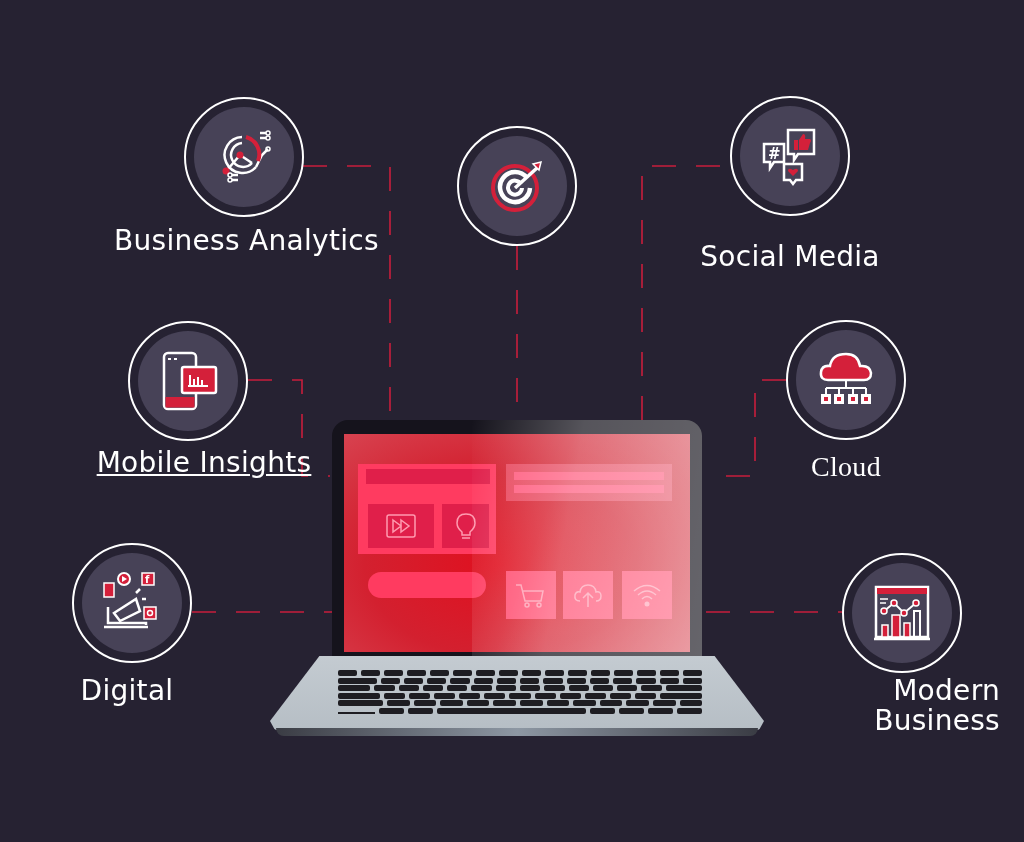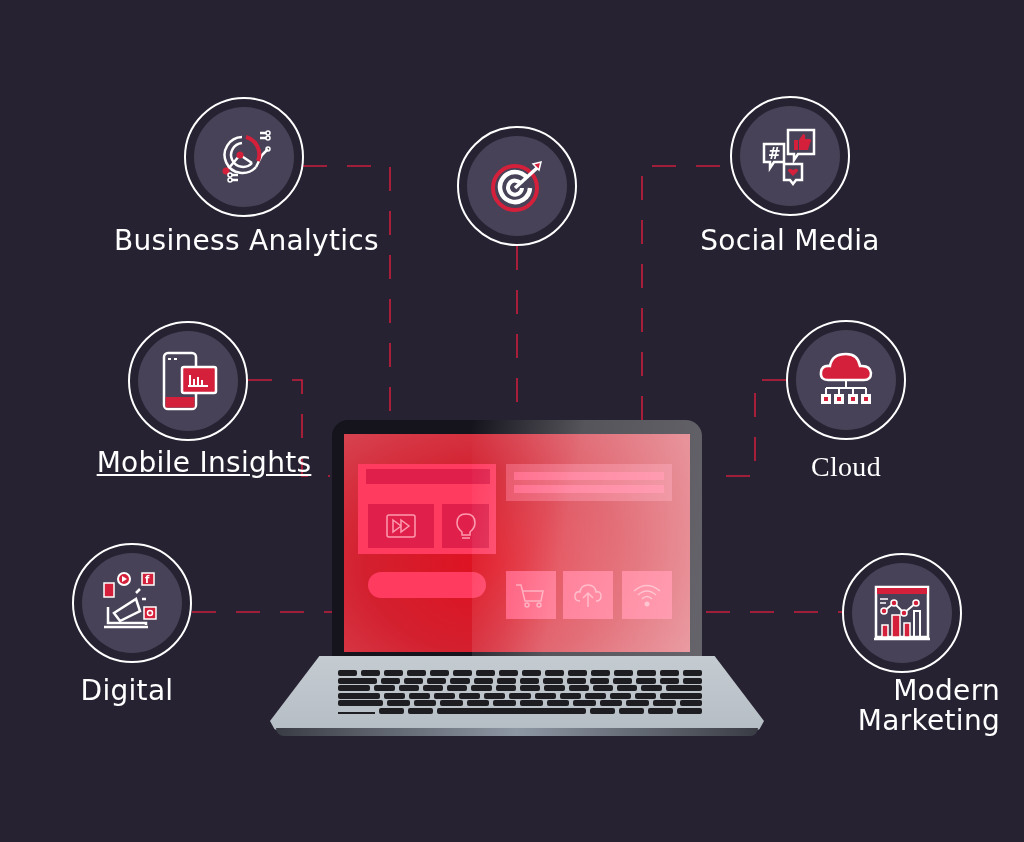--- a/index.html
+++ b/index.html
@@ -90,21 +90,21 @@
           <path d="M6 20 H26 V38 H16 L12 44 V38 H6 Z"></path>
           <path d="M30 6 H56 V30 H40 L36 36 V30 H30 Z"></path>
           <path d="M26 40 H44 V56 H38 L35 60 L32 56 H26 Z"></path>
         </g>
         <text x="10" y="35" font-size="15" fill="#fff" font-family="DejaVu Sans, sans-serif" font-weight="bold">#</text>
         <path d="M36 16 H40 V26 H36 Z M41 16 L45 10 Q48 10 47 15 H52 Q54 16 52 19 L50 26 H41 Z" fill="#d4203a"></path>
         <path d="M35 52 L30 47 Q30 43 35 46 Q40 43 40 47 Z" fill="#d4203a"></path>
       </svg>
     </div>
   </div>
-  <div class="label" style="left:690px;top:226px;width:200px;text-align:center;">Social Media</div>
+  <div class="label" style="left:690px;top:242px;width:200px;text-align:center;">Social Media</div>
 
   <div class="node" style="left:128px;top:321px;">
     <div class="inner">
       <svg viewBox="0 0 64 64">
         <rect x="8" y="4" width="32" height="56" rx="4" fill="none" stroke="#ffffff" stroke-width="2.5"></rect>
         <rect x="9.5" y="48" width="29" height="10.5" fill="#d4203a"></rect>
         <line x1="12" y1="10" x2="15" y2="10" stroke="#fff" stroke-width="2"></line>
         <line x1="18" y1="10" x2="21" y2="10" stroke="#fff" stroke-width="2"></line>
         <rect x="26" y="18" width="34" height="26" rx="2" fill="#d4203a" stroke="#ffffff" stroke-width="2.5"></rect>
         <g stroke="#ffffff" stroke-width="2">
@@ -191,21 +191,21 @@
           <circle cx="34" cy="32" r="3"></circle>
             <circle cx="46" cy="22" r="3"></circle>
         </g>
         <line x1="10" y1="18" x2="18" y2="18" stroke="#fff" stroke-width="1.5"></line>
         <line x1="10" y1="22" x2="16" y2="22" stroke="#fff" stroke-width="1.5"></line>
       </svg>
     </div>
   </div>
   <div class="label" style="left:850px;top:676px;width:150px;text-align:right;">
     <div>Modern</div>
-    <div>Marketing</div>
+    <div>Business</div>
   </div>
 
   <div class="laptop">
     <div class="lid">
       <div class="screen">
         <div class="blk" style="left:14px;top:30px;width:138px;height:90px;"></div>
         <div class="blk dark" style="left:22px;top:35px;width:124px;height:15px;"></div>
         <div class="tile dark" style="left:24px;top:70px;width:66px;height:44px;background:#e01f4a;">
           <svg viewBox="0 0 34 30">
             <rect x="3" y="4" width="28" height="22" rx="2" fill="none" stroke="#ff9bb0" stroke-width="1.5"></rect>

